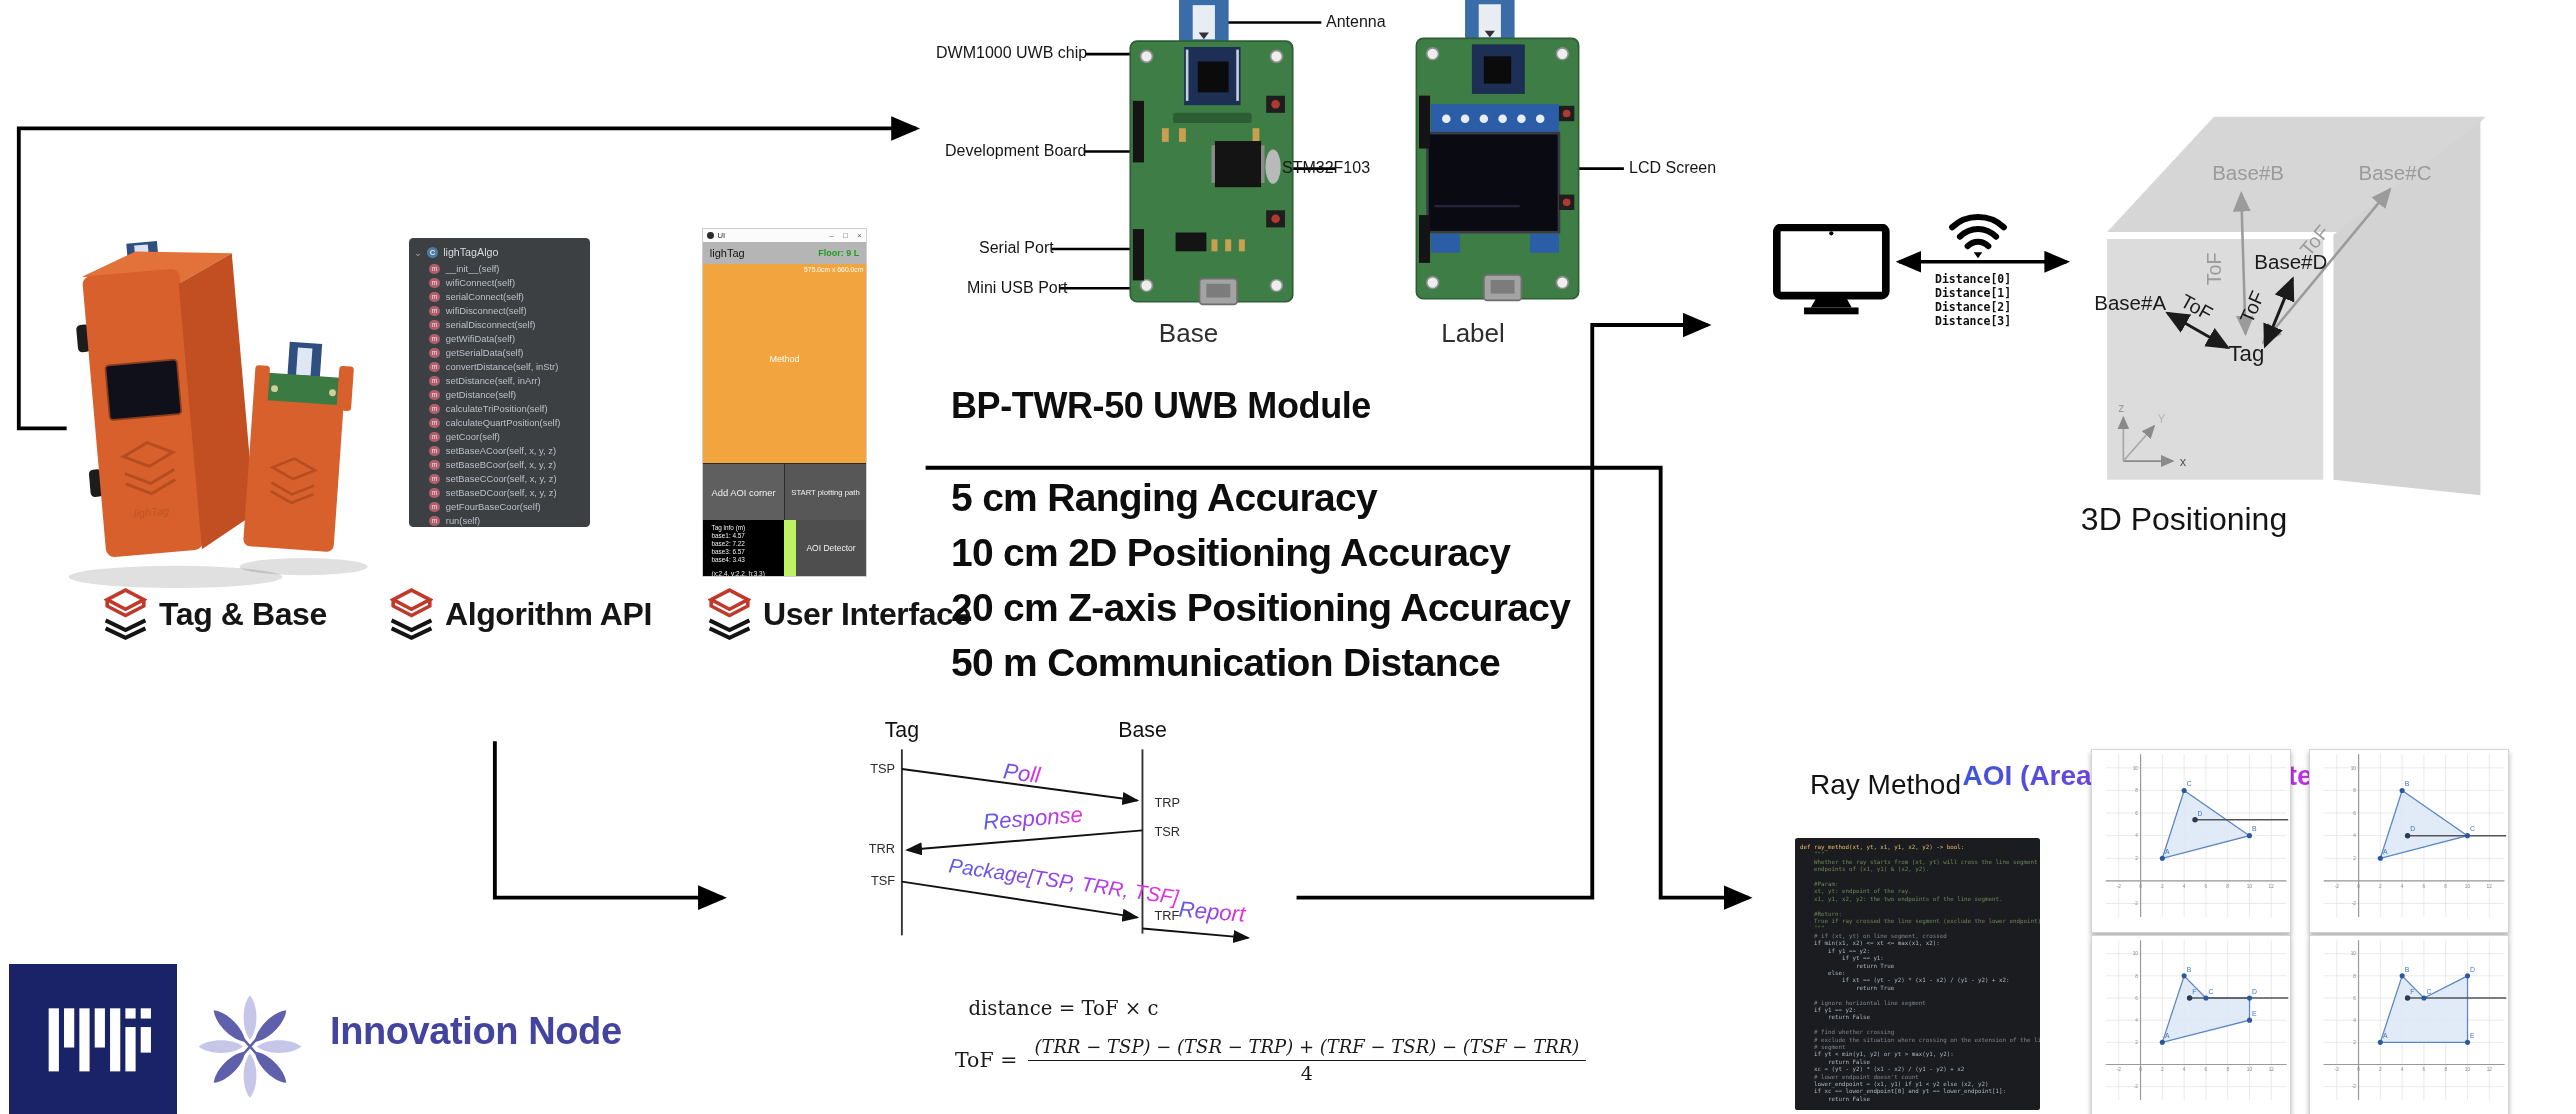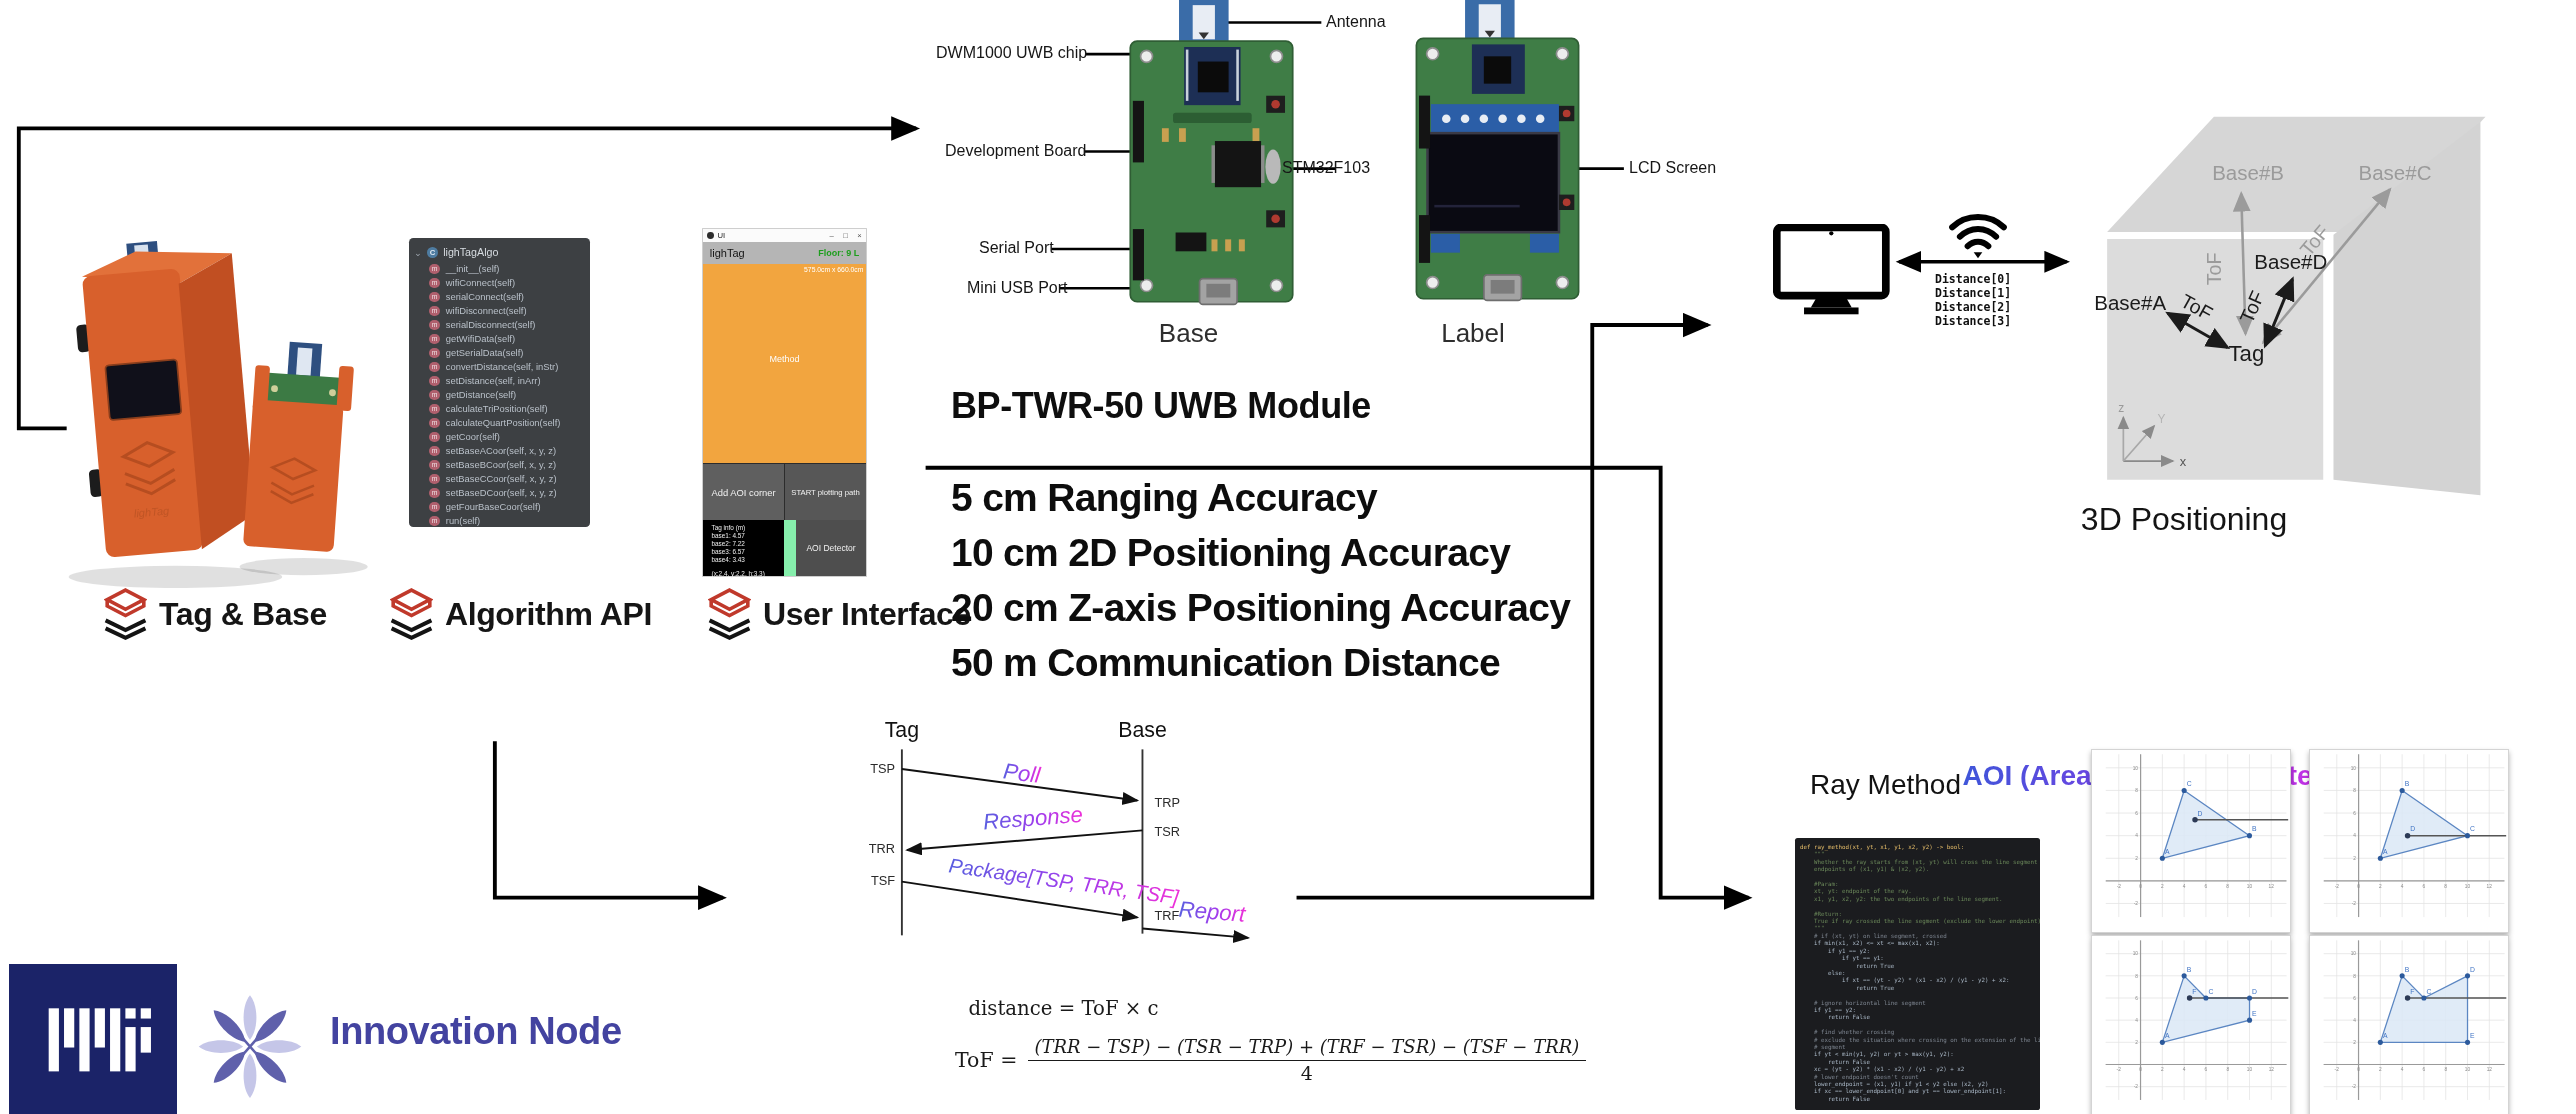--- a/index.html
+++ b/index.html
@@ -33,21 +33,21 @@
   .ph-head{height:22px;background:#b5b5b5;display:flex;align-items:center;padding:0 6.8px;}
   .ph-head-title{font-size:11px;color:#141414;flex:1;}
   .ph-floor{font-size:9px;font-weight:700;color:#1e9e1e;}
   .ph-canvas{height:199px;background:#F2A53F;position:relative;}
   .ph-dims{position:absolute;right:2.6px;top:1.7px;font-size:6.8px;color:#fff;}
   .ph-canvas-label{position:absolute;left:0;right:0;top:45%;text-align:center;font-size:9px;color:#fdfdfd;}
   .ph-btnrow{height:56px;display:flex;background:#2c2c2c;gap:0.9px;border-top:0.9px solid #2c2c2c;}
   .ph-btn{flex:1;display:flex;align-items:center;justify-content:center;color:#f2f2f2;text-align:center;}
   .ph-btn.b1{background:#5f5f5f;font-size:9.4px;}
   .ph-btn.b2{background:#575757;font-size:7.7px;}
-  .ph-inforow{height:56px;display:flex;background:#86efac;gap:12px;flex:1;}
+  .ph-inforow{height:56px;display:flex;background:#bef264;gap:12px;flex:1;}
   .ph-info{width:81px;background:#000;color:#efefef;font-size:6.4px;line-height:8px;padding:4.3px 0 0 8.5px;box-sizing:border-box;}
   .ph-detector{flex:1;background:#4e4e4e;color:#f2f2f2;font-size:8.5px;display:flex;align-items:center;justify-content:center;}
 
   
   .module-title{font-size:36px;font-weight:700;color:#0e0e0e;letter-spacing:-0.4px;}
   .spec-line{font-size:39px;font-weight:700;color:#0d0d0d;line-height:55px;letter-spacing:-0.7px;white-space:nowrap;}
   .callout{font-size:16px;color:#161616;font-weight:500;white-space:nowrap;}
   .board-cap{font-size:26px;color:#2e2e2e;text-align:center;}
 
   

